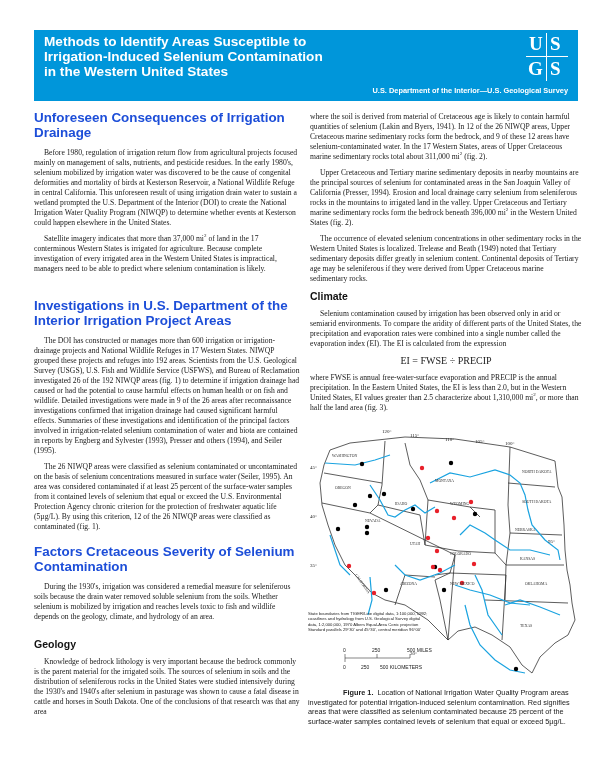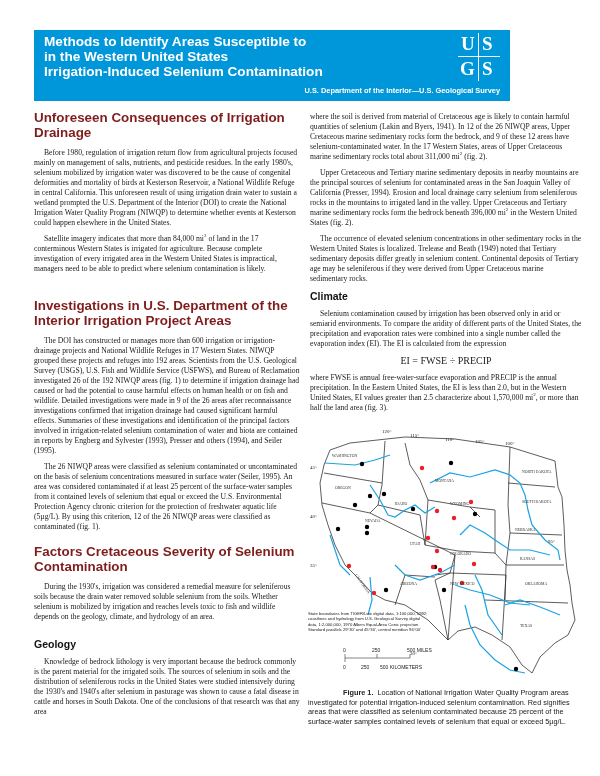--- a/index.html
+++ b/index.html
@@ -1,81 +1,81 @@
 <!DOCTYPE html>
 <html><head>
 <meta charset="utf-8">
 <style>
   html, body { margin:0; padding:0; background:#ffffff; }
   body { width:600px; height:776px; position:relative; overflow:hidden; font-family:"Liberation Serif", serif; color:#1a1a1a; }
-  .header { position:absolute; left:34px; top:30px; width:476px; height:71px; background:#0096da; color:#fff; }
+  .header { position:absolute; left:34px; top:30px; width:544px; height:71px; background:#0096da; color:#fff; }
   .header-title { position:absolute; left:10px; top:4px; font-family:"Liberation Sans", sans-serif; font-weight:bold; font-size:13.6px; line-height:15px; }
   .header-sub { position:absolute; right:10px; bottom:6px; font-family:"Liberation Sans", sans-serif; font-weight:bold; font-size:7.4px;text-align:right; }
   .usgs { position:absolute; right:10px; top:3px; width:42px; height:48px; }
   .usgs span { position:absolute; font-family:"Liberation Serif", serif; font-weight:bold; font-size:19px; line-height:20px; color:#fff; }
   .usgs .vline { position:absolute; left:20px; top:0; width:1px; height:48px; background:#fff; }
   .usgs .hline { position:absolute; left:0; top:23px; width:42px; height:1px; background:#fff; }
   .col { position:absolute; top:110px; width:266px; }
   .col-left { left:34px; }
   .col-right { left:310px; width:272px; top:112px; }
-  h2 { font-family:"Liberation Sans", sans-serif; font-weight:bold; font-size:13.4px; line-height:15px; margin:0 0 8px 0; color:#7f1d1d; }
+  h2 { font-family:"Liberation Sans", sans-serif; font-weight:bold; font-size:13.4px; line-height:15px; margin:0 0 8px 0; color:#1d4ed8; }
   h3 { font-family:"Liberation Sans", sans-serif; font-weight:bold; font-size:10.5px; line-height:12px; margin:0 0 7px 0; color:#111; }
   p { margin:0 0 6px 0; font-size:7.65px; line-height:10px; text-indent:10px; text-align:left; }
   p.noindent { text-indent:0; }
   .eq { text-align:center; font-size:10px; margin:5px 0 7px 0; text-indent:0; }
   sup { font-size:5px; line-height:0; }
   .map { position:absolute; left:310px; top:425px; width:278px; height:252px; }
   .map-note { position:absolute; left:308px; top:611px; width:120px; font-family:"Liberation Sans", sans-serif; font-size:4.2px; line-height:5.3px; color:#222; }
   .caption { position:absolute; left:308px; top:688px; width:272px; font-family:"Liberation Sans", sans-serif; font-size:7.3px; line-height:9.6px; color:#222; }
   .caption b { font-weight:bold;padding-left:35px; }
 </style>
 </head>
 <body>
 
 <div class="header">
   <div class="header-title">
     <div>Methods to Identify Areas Susceptible to</div>
+    <div>Irrigation-Induced Selenium Contamination</div>
     <div>in the Western United States</div>
-    <div>Irrigation-Induced Selenium Contamination</div>
   </div>
   <div class="usgs">
     <div class="vline"></div>
       <div class="hline"></div>
     <span style="left:3px;top:1px">U</span>
     <span style="left:24px;top:1px">S</span>
     <span style="left:2px;top:26px">G</span>
     <span style="left:24px;top:26px">S</span>
   </div>
   <div class="header-sub">U.S. Department of the Interior—U.S. Geological Survey</div>
 </div>
 
 <div class="col col-left">
   <h2>Unforeseen Consequences of Irrigation Drainage</h2>
   <p>Before 1980, regulation of irrigation return flow from agricultural projects focused mainly on management of salts, nutrients, and pesticide residues. In the early 1980's, selenium mobilized by irrigation water was discovered to be the cause of congenital deformities and mortality of birds at Kesterson Reservoir, a National Wildlife Refuge in central California. This unforeseen result of using irrigation drain water to sustain a wetland prompted the U.S. Department of the Interior (DOI) to create the National Irrigation Water Quality Program (NIWQP) to determine whether events at Kesterson could happen elsewhere in the United States.</p>
-  <p><span>Satellite imagery indicates that more than 84,000 mi</span><sup>2</sup><span> of land in the 17 conterminous Western States is irrigated for agriculture. Because complete investigation of every irrigated area in the Western United States is impractical, managers need to be able to predict where selenium contamination is likely.</span></p>
+  <p><span>Satellite imagery indicates that more than 37,000 mi</span><sup>2</sup><span> of land in the 17 conterminous Western States is irrigated for agriculture. Because complete investigation of every irrigated area in the Western United States is impractical, managers need to be able to predict where selenium contamination is likely.</span></p>
 
   <h2 style="margin-top:24px">Investigations in U.S. Department of the Interior Irrigation Project Areas</h2>
   <p>The DOI has constructed or manages more than 600 irrigation or irrigation-drainage projects and National Wildlife Refuges in 17 Western States. NIWQP grouped these projects and refuges into 192 areas. Scientists from the U.S. Geological Survey (USGS), U.S. Fish and Wildlife Service (USFWS), and Bureau of Reclamation investigated 26 of the 192 NIWQP areas (fig. 1) to determine if irrigation drainage had caused or had the potential to cause harmful effects on human health or on fish and wildlife. Detailed investigations were made in 9 of the 26 areas after reconnaissance investigations confirmed that irrigation drainage had caused significant harmful effects. Summaries of these investigations and identification of the principal factors involved in irrigation-related selenium contamination of water and biota are contained in reports by Engberg and Sylvester (1993), Presser and others (1994), and Seiler (1995).</p>
   <p>The 26 NIWQP areas were classified as selenium contaminated or uncontaminated on the basis of selenium concentrations measured in surface water (Seiler, 1995). An area was considered contaminated if at least 25 percent of the surface-water samples from it contained levels of selenium that equal or exceed the U.S. Environmental Protection Agency chronic criterion for the protection of freshwater aquatic life (5µg/L). By using this criterion, 12 of the 26 NIWQP areas were classified as contaminated (fig. 1).</p>
 
   <h2 style="margin-top:12px">Factors Cretaceous Severity of Selenium Contamination</h2>
   <p>During the 1930's, irrigation was considered a remedial measure for seleniferous soils because the drain water removed soluble selenium from the soils. Whether selenium is mobilized by irrigation and reaches levels toxic to fish and wildlife depends on the geology, climate, and hydrology of an area.</p>
 
   <h3 style="margin-top:16px">Geology</h3>
   <p>Knowledge of bedrock lithology is very important because the bedrock commonly is the parent material for the irrigated soils. The sources of selenium in soils and the distribution of seleniferous rocks in the United States were studied intensively during the 1930's and 1940's after selenium in pasturage was shown to cause a fatal disease in cattle and horses in South Dakota. One of the conclusions of that research was that any area</p>
 </div>
 
 <div class="col col-right">
   <p class="noindent"><span>where the soil is derived from material of Cretaceous age is likely to contain harmful quantities of selenium (Lakin and Byers, 1941). In 12 of the 26 NIWQP areas, Upper Cretaceous marine sedimentary rocks form the bedrock, and 9 of these 12 areas have selenium-contaminated water. In the 17 Western States, areas of Upper Cretaceous marine sedimentary rocks total about 311,000 mi</span><sup>2</sup><span> (fig. 2).</span></p>
   <p><span>Upper Cretaceous and Tertiary marine sedimentary deposits in nearby mountains are the principal sources of selenium for contaminated areas in the San Joaquin Valley of California (Presser, 1994). Erosion and local drainage carry selenium from seleniferous rocks in the mountains to irrigated land in the valley. Upper Cretaceous and Tertiary marine sedimentary rocks form the bedrock beneath 396,000 mi</span><sup>2</sup><span> in the Western United States (fig. 2).</span></p>
   <p>The occurrence of elevated selenium concentrations in other sedimentary rocks in the Western United States is localized. Trelease and Beath (1949) noted that Tertiary sedimentary deposits differ greatly in selenium content. Continental deposits of Tertiary age may be seleniferous if they were derived from Upper Cretaceous marine sedimentary rocks.</p>
   <h3 style="">Climate</h3>
   <p>Selenium contamination caused by irrigation has been observed only in arid or semiarid environments. To compare the aridity of different parts of the United States, the precipitation and evaporation rates were combined into a single number called the evaporation index (EI). The EI is calculated from the expression</p>
   <div class="eq">EI = FWSE ÷ PRECIP</div>
-  <p class="noindent"><span>where FWSE is annual free-water-surface evaporation and PRECIP is the annual precipitation. In the Eastern United States, the EI is less than 2.0, but in the Western United States, EI values greater than 2.5 characterize about 1,570,000 mi</span><sup>2</sup><span>, or more than half the land area (fig. 3).</span></p>
+  <p class="noindent"><span>where FWSE is annual free-water-surface evaporation and PRECIP is the annual precipitation. In the Eastern United States, the EI is less than 2.0, but in the Western United States, EI values greater than 2.5 characterize about 1,310,000 mi</span><sup>2</sup><span>, or more than half the land area (fig. 3).</span></p>
 </div>
 
 <svg class="map" viewBox="0 0 278 252" xmlns="http://www.w3.org/2000/svg" font-family="Liberation Serif, serif">
   <g fill="none" stroke="#333" stroke-width="0.8">
 
     <path d="M40,18 L95,12 L145,14 L200,22 L245,36 L248,62 L252,72 L254,100 L255,125 L257,145 L260,160 L262,178 L265,195 L258,210 L245,218 L230,232 L222,248 L212,240 L200,222 L182,210 L165,202 L148,206 L138,215 L118,195 L95,180 L75,175 L62,168 L45,150 L35,140 L25,120 L18,100 L12,80 L10,58 L14,40 L20,25 Z"></path>
 
     <path d="M75,16 L72,60 L68,80"></path>
     <path d="M14,48 L72,58"></path>
     <path d="M12,78 L60,88 L125,120 L145,130 L138,215"></path>

